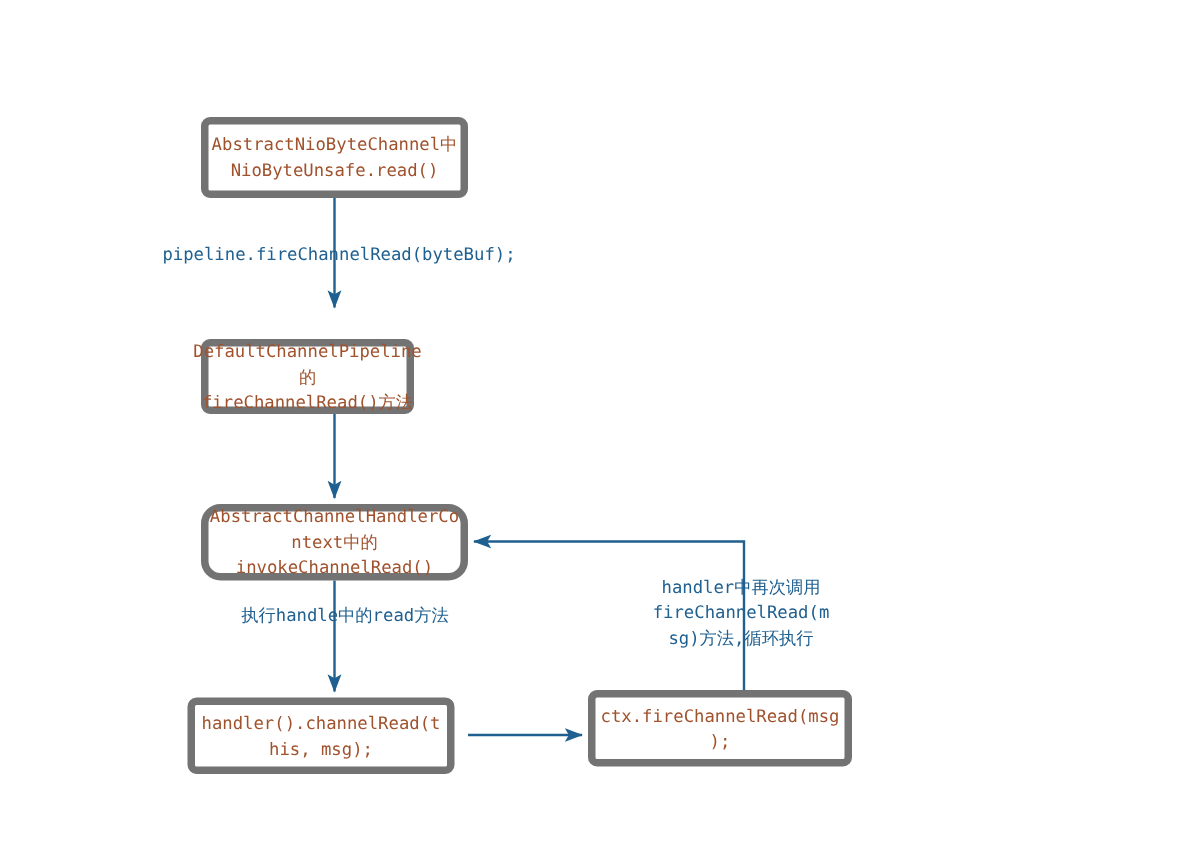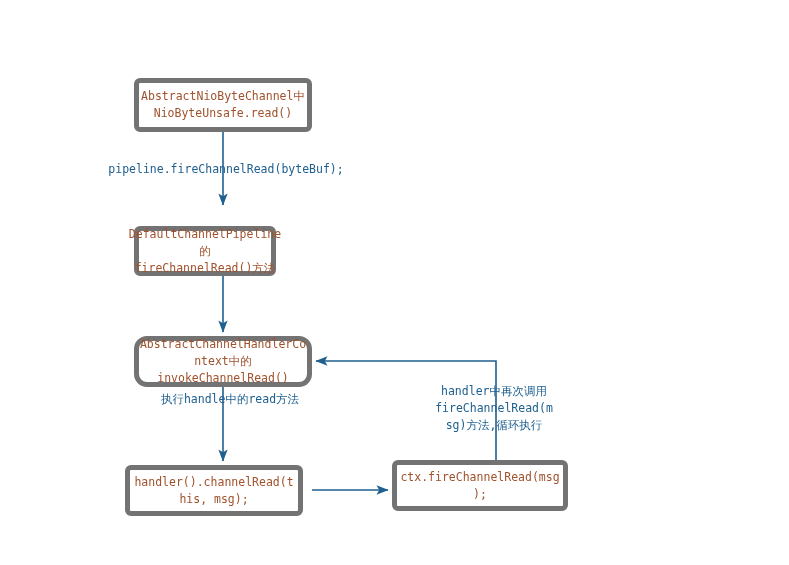--- a/index.html
+++ b/index.html
@@ -87,19 +87,19 @@
 
   <div class="node" style="left: 125px; top: 465px; width: 178px; height: 51px;">handler().channelRead(t
 his, msg);</div>
 
   <div class="node" style="left: 392px; top: 460px; width: 176px; height: 51px;">ctx.fireChannelRead(msg
 );</div>
 
   <div class="edge-label" style="left: 106px; top: 161px; width: 240px;">pipeline.fireChannelRead(byteBuf);</div>
 
 
-  <div class="edge-label" style="left: 140px; top: 391px; width: 180px;">执行handle中的read方法</div>
+  <div class="edge-label" style="left: 140px; top: 402px; width: 180px;">执行handle中的read方法</div>
 
   <div class="edge-label" style="left: 424px; top: 383px; width: 140px;">handler中再次调用
 fireChannelRead(m
 sg)方法,循环执行</div>
 
 </div>
 
 </body></html>

